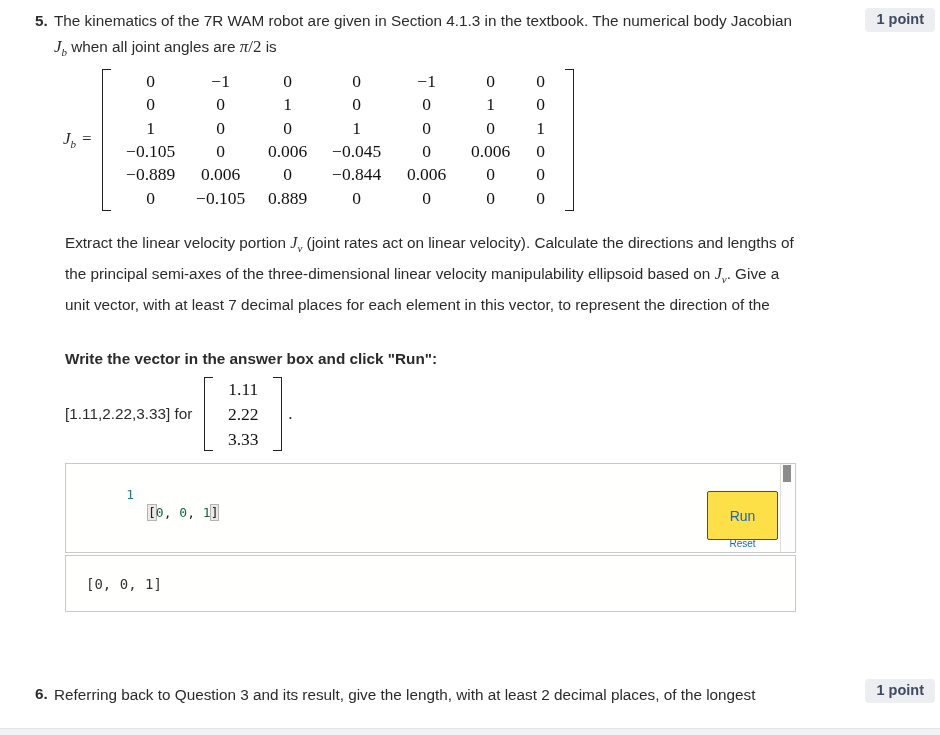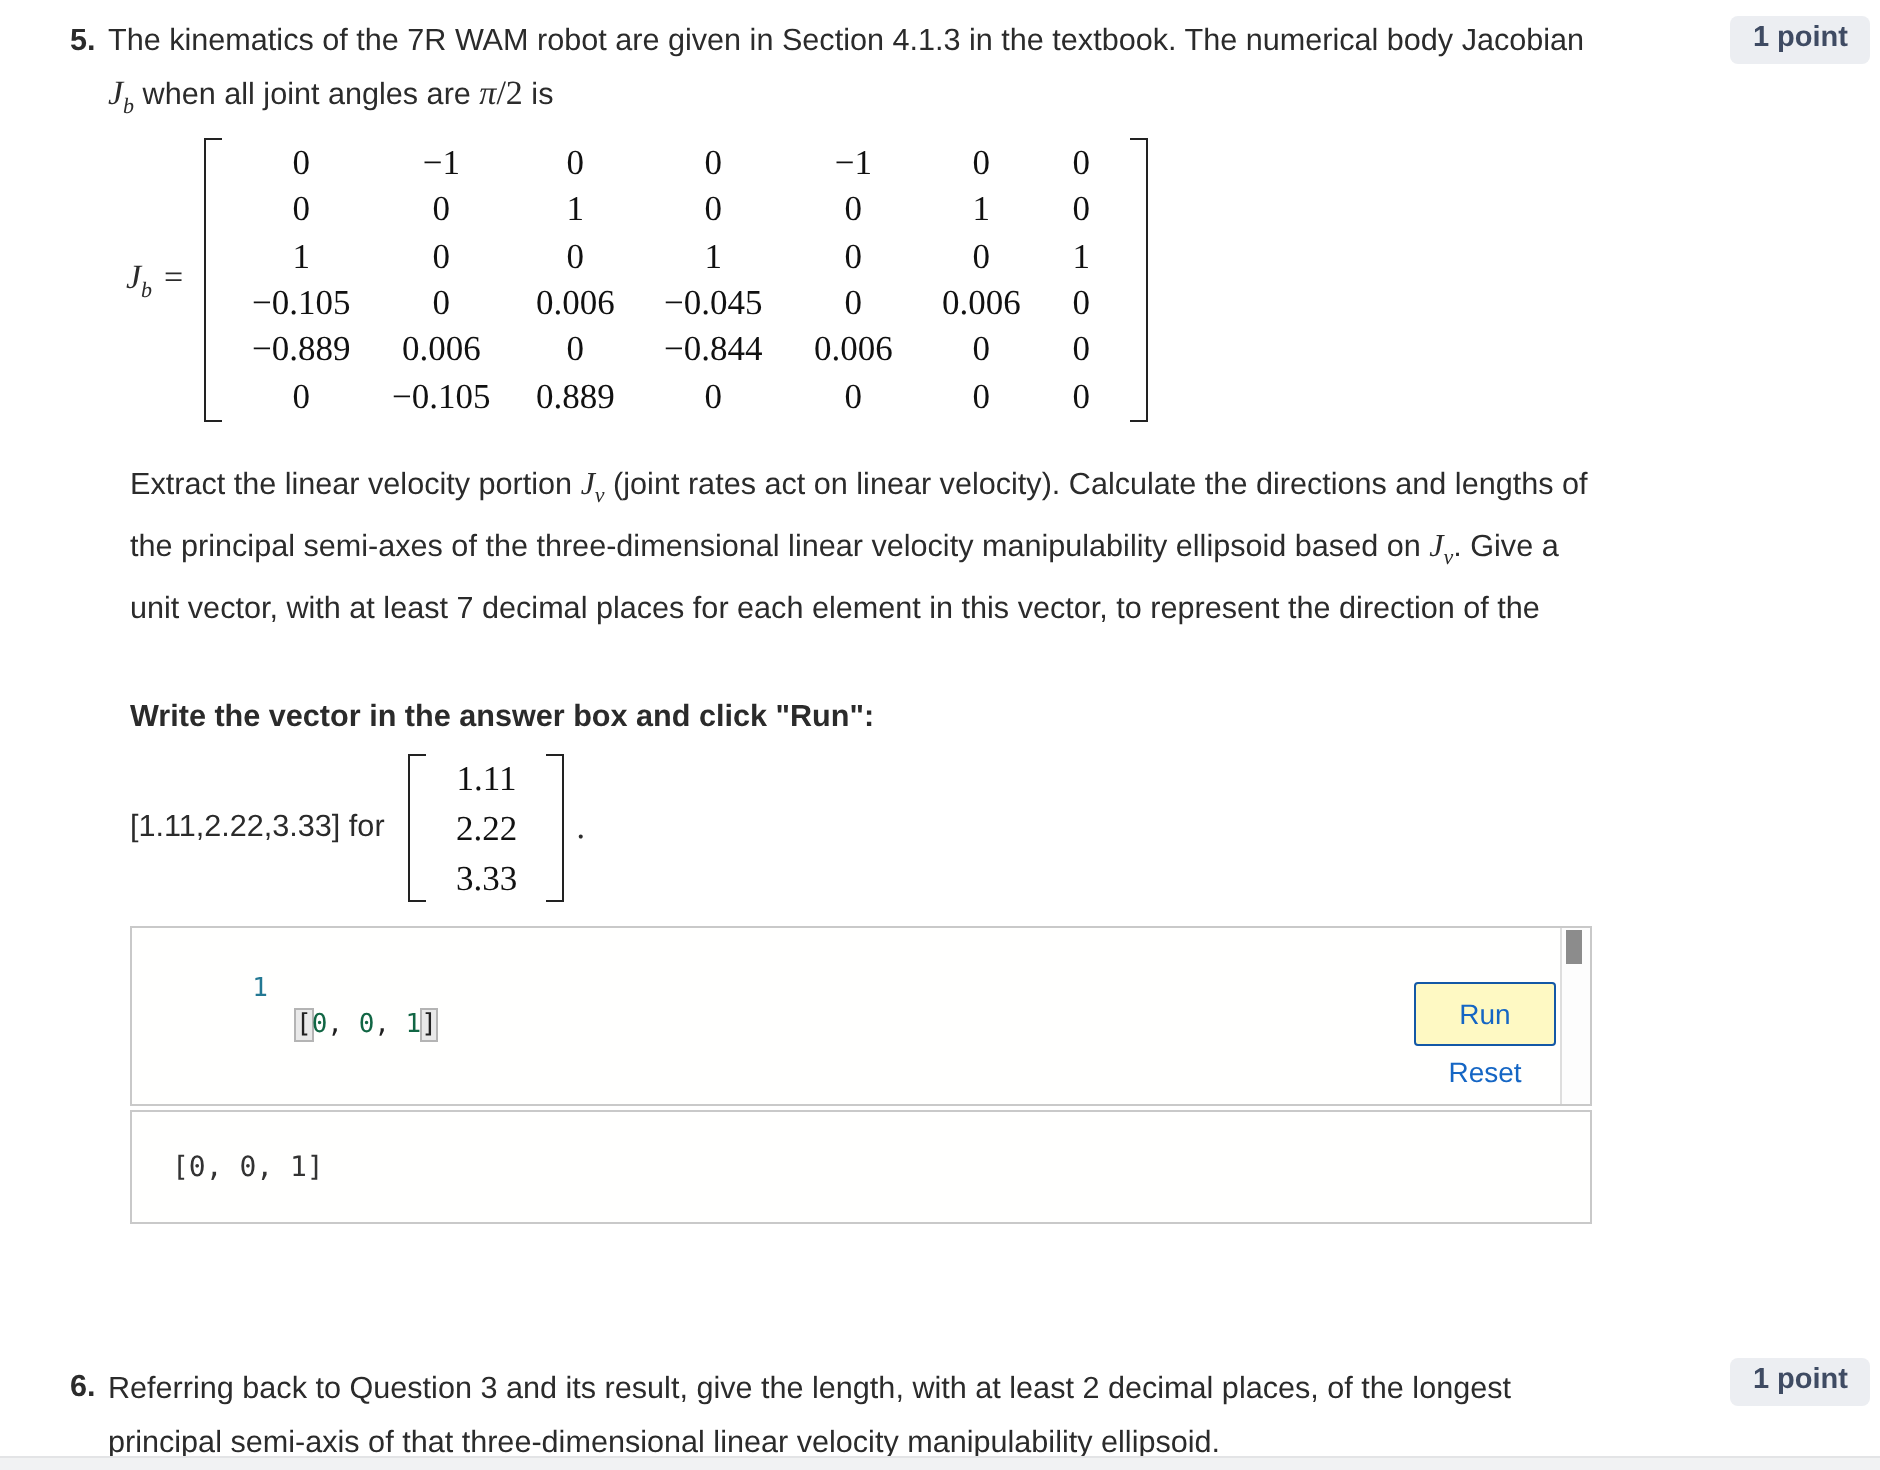--- a/index.html
+++ b/index.html
@@ -56,27 +56,27 @@
     position:absolute;left:0;top:4px;height:18px;line-height:18px;
     font-family:"DejaVu Sans Mono",monospace;font-size:13px;color:#1f1f1f;white-space:pre;cursor:text;width:100%;
   }
   .gutter-num{position:absolute;left:38px;width:30px;text-align:right;color:#237893;}
   .code-text{position:absolute;left:82px;}
   .tok-num{color:#116644;}
   .tok-bracket{background:#e9e9e9;box-shadow:0 0 0 1px #b4b4b4;color:#222;}
   .scroll-rail{position:absolute;right:0;top:0;bottom:0;width:14px;border-left:1px solid #dedede;background:#fdfdfd;}
   .scroll-thumb{position:absolute;left:2px;top:1px;width:8px;height:17px;background:#8c8c8c;}
   .run-btn{
-    position:absolute;left:641px;top:27px;width:71px;height:32px;background:#fef9c3;
+    position:absolute;left:641px;top:27px;width:71px;height:49px;background:#fde047;
     border:1.5px solid #1358a6;border-radius:2px;color:#1566c4;font-size:14px;
     font-family:"Liberation Sans",sans-serif;cursor:pointer;
   }
   .reset-link{
-    position:absolute;left:641px;top:64px;width:71px;text-align:center;color:#1566c4;
-    font-size:14px;cursor:pointer;
+    position:absolute;left:641px;top:74px;width:71px;text-align:center;color:#1566c4;
+    font-size:10px;cursor:pointer;
   }
   .output-box{
     position:absolute;left:65px;top:555px;width:731px;height:57px;
     border:1px solid #c9c9c9;background:#fffffe;box-sizing:border-box;
   }
   .output-text{
     position:absolute;left:20px;top:20px;font-family:"DejaVu Sans Mono",monospace;
     font-size:14px;color:#333333;white-space:pre;
   }
   .bottom-strip{position:absolute;left:0;right:0;bottom:0;height:6px;background:#f1f2f3;border-top:1px solid #e3e4e6;}
@@ -197,17 +197,16 @@
   </div>
 
   <div class="output-box">
     <div class="output-text">[0, 0, 1]</div>
   </div>
 
   <div class="q-num" style="top:681px;">6.</div>
   <div class="badge" style="top:679px;">1 point</div>
   <div class="q-body" style="top:681px;width:780px;line-height:27px;">
     <div>Referring back to Question 3 and its result, give the length, with at least 2 decimal places, of the longest</div>
-    <div>principal semi-axis of that three-dimensional linear velocity manipulability ellipsoid.</div>
   </div>
 
   <div class="bottom-strip"></div>
 </div>
 
 </body></html>

